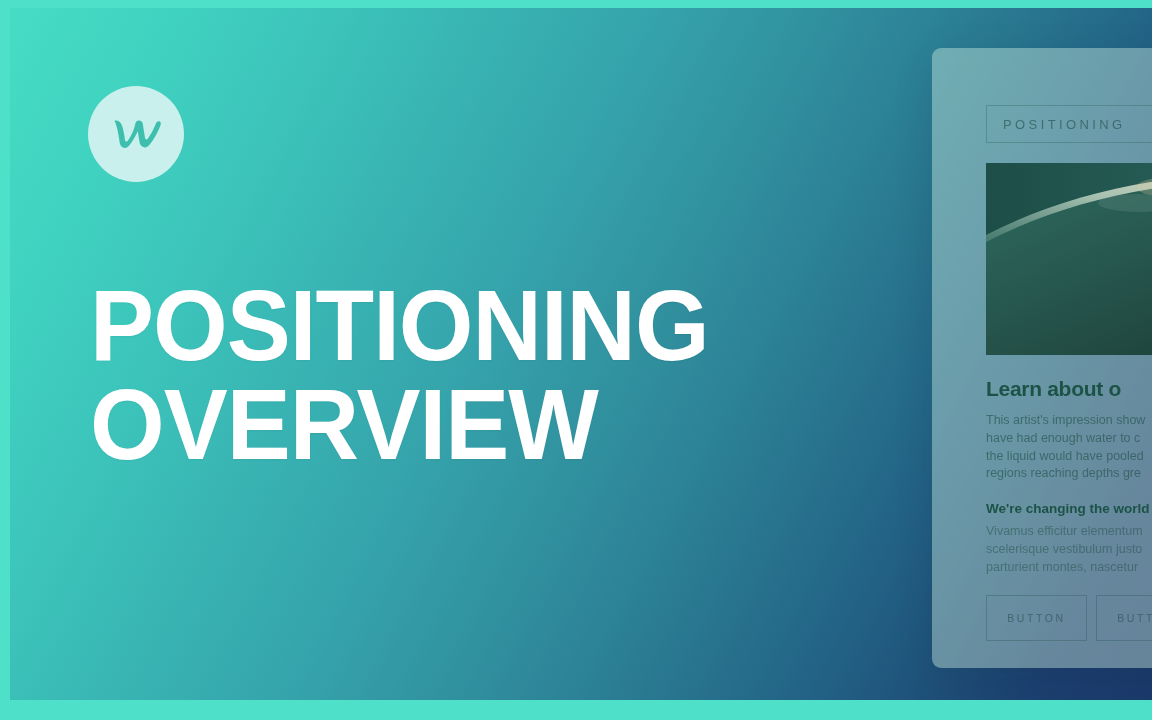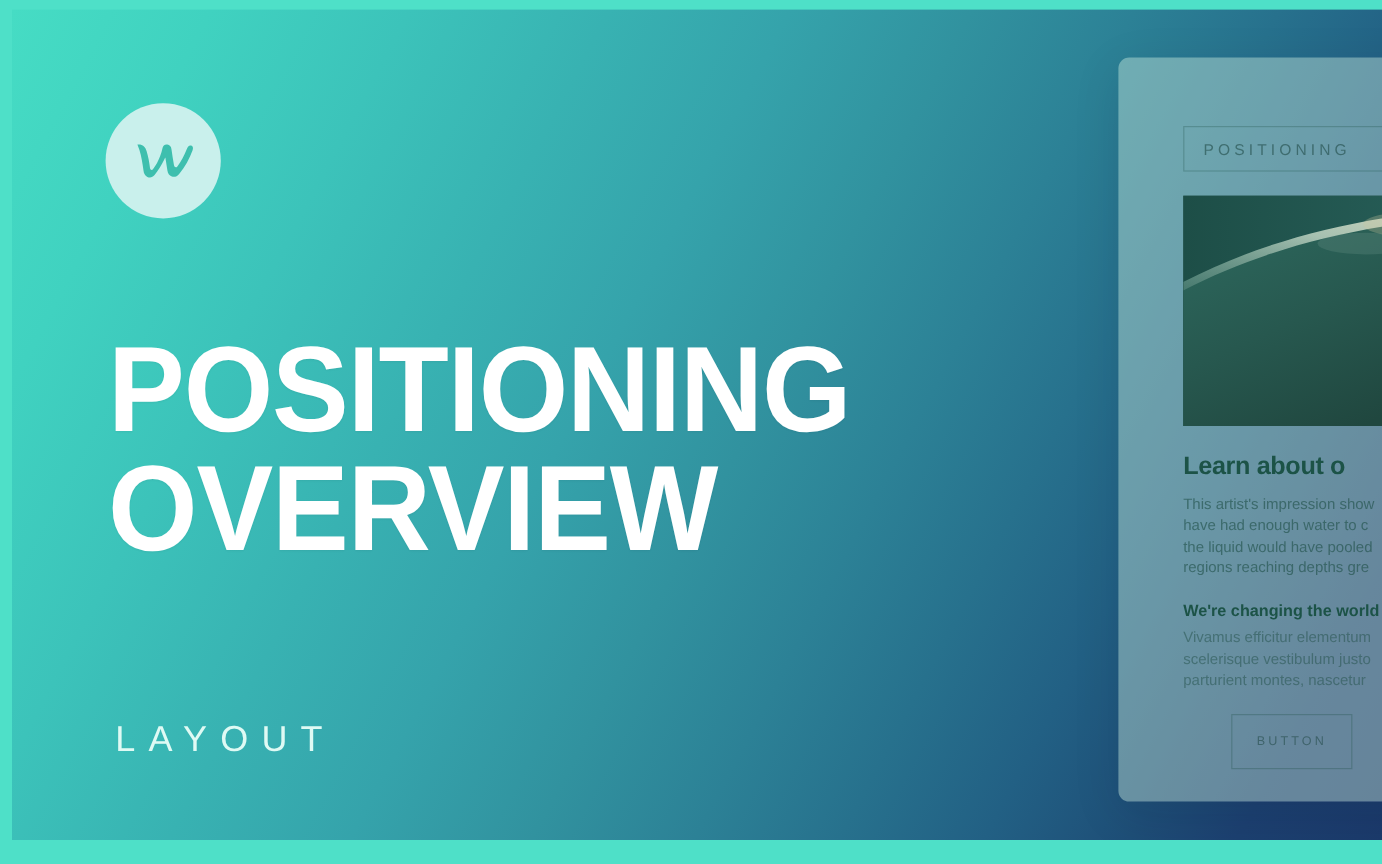--- a/index.html
+++ b/index.html
@@ -150,21 +150,20 @@
   .cbtn {
     height:46px;
     min-width:101px;
     border:1px solid rgba(30,78,70,0.30);
     display:flex; align-items:center; justify-content:center;
     color:rgba(26,68,62,0.52);
     font-size:10.5px;
     letter-spacing:2.6px;
     background:transparent;
     white-space:nowrap;
-    margin-left:40px;
   }
 </style>
 </head>
 <body>
 
 <div id="frame">
   <div id="stage">
 
     <div id="logo">
       <span>
@@ -182,21 +181,20 @@
                    C8.8 19.5 7.9 13.7 6.2 8.1 C5.7 6.5 5.0 5.1 4.5 3.5 Z" fill="#3EBFAE"></path>
         </svg>
       </span>
     </div>
 
     <h1 id="headline">
       <span class="ln">POSITIONING</span>
       <span class="ln">OVERVIEW</span>
     </h1>
 
-    <div id="eyebrow">LAYOUT</div>
 
     <div id="card">
       <div class="card-inner">
 
         <div id="tf-label">
           <span>POSITIONING</span>
         </div>
 
         <div id="planet">
           <svg width="246" height="192" viewBox="0 0 246 192" aria-hidden="true">

